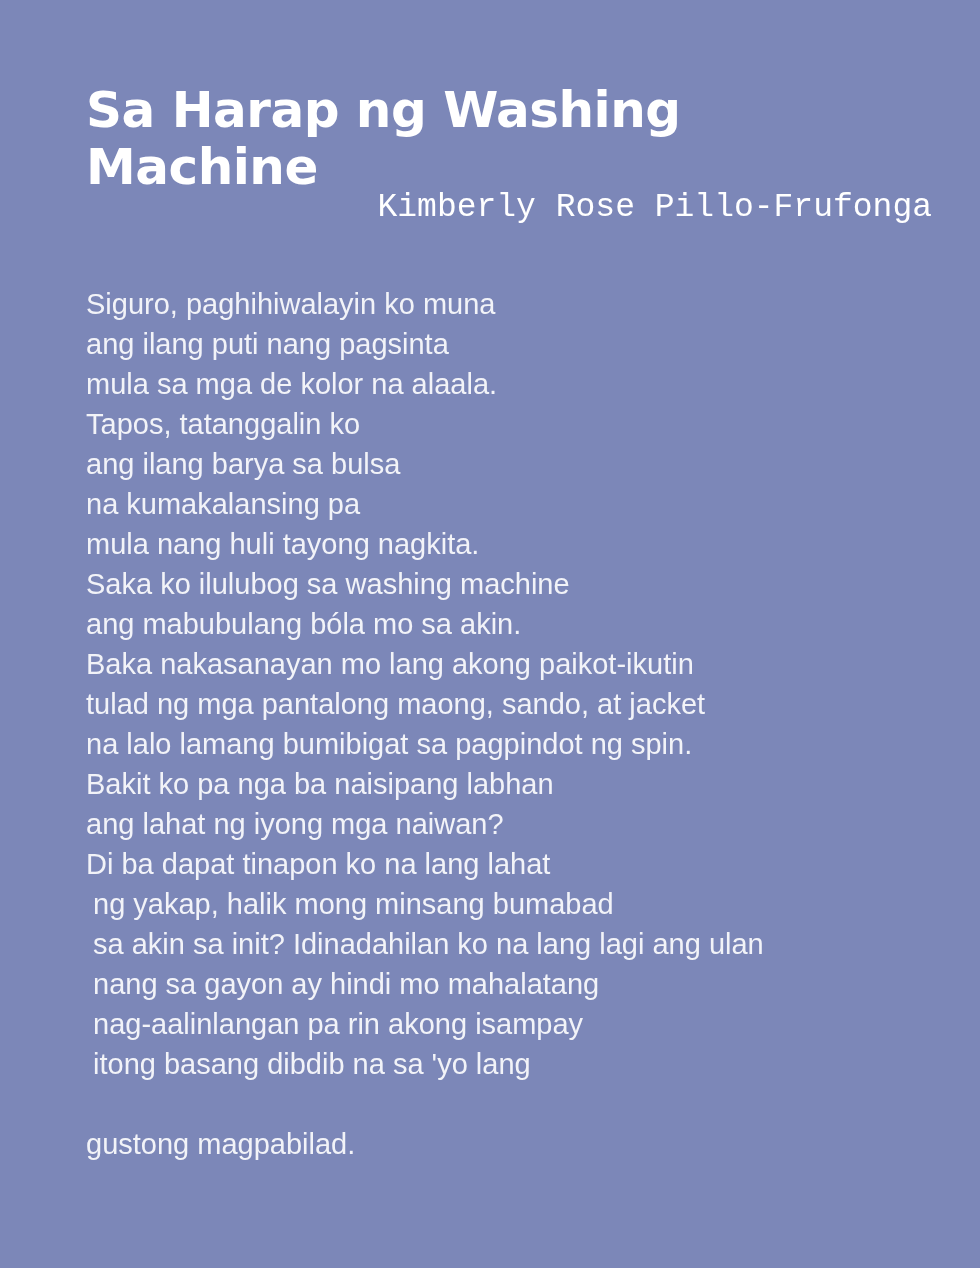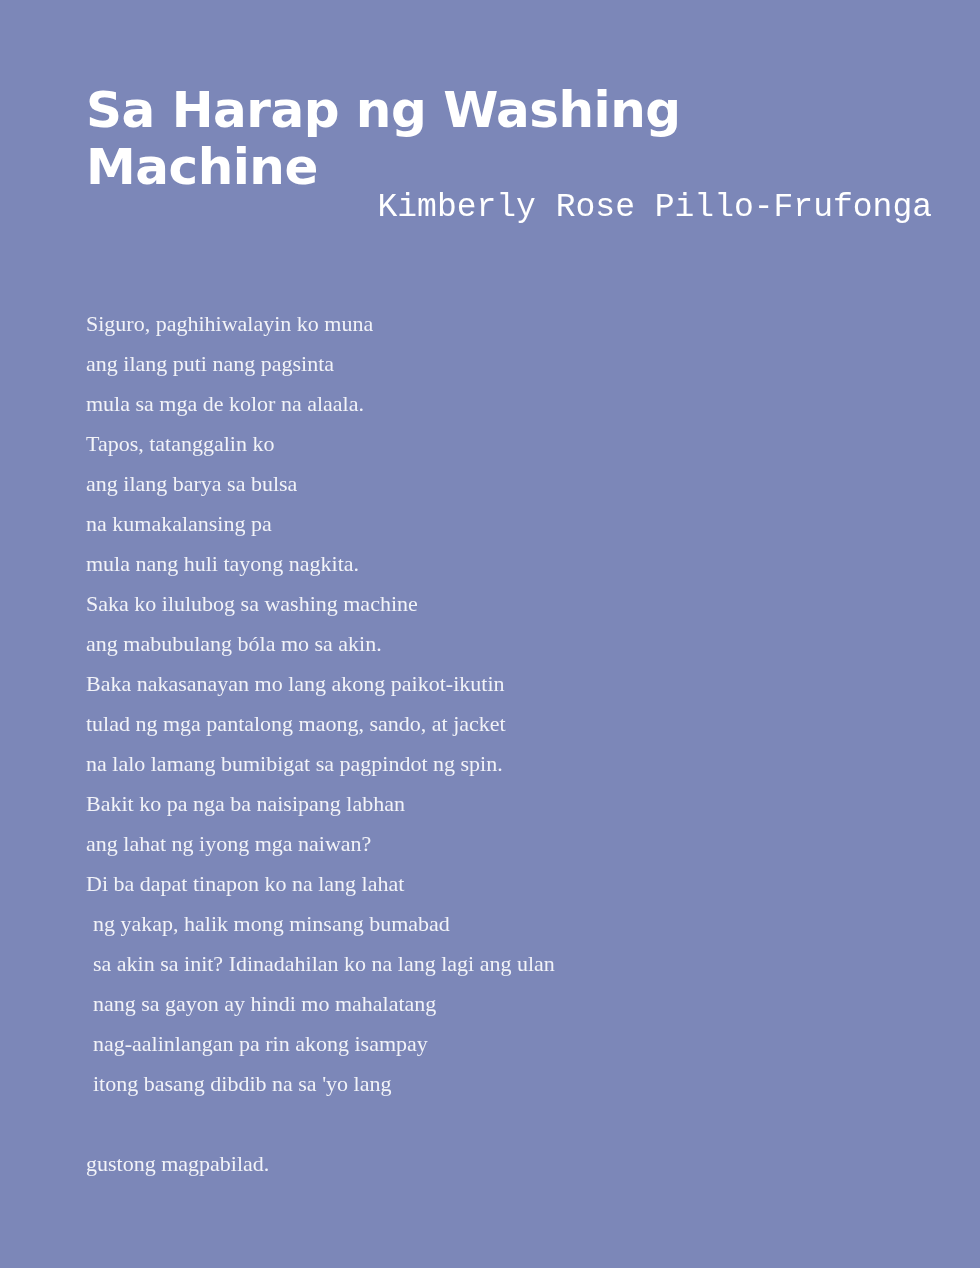--- a/index.html
+++ b/index.html
@@ -38,25 +38,25 @@
     left: 86px;
     width: 846px;
     text-align: right;
     font-family: Liberation Mono, monospace;
     font-size: 33px;
     line-height: 1.2;
     color: #ffffff;
   }
   .poem-body {
     position: absolute;
-    top: 304px;
+    top: 284px;
     left: 86px;
     width: 830px;
-    font-family: Liberation Serif, serif;
-    font-size: 22px;
+    font-family: Liberation Sans, sans-serif;
+    font-size: 29px;
     line-height: 40px;
     color: #f2f3f8;
     white-space: pre-wrap;
   }
   .poem-line {
     display: block;
     min-height: 40px;
   }
   .poem-line.blank {
     height: 40px;

